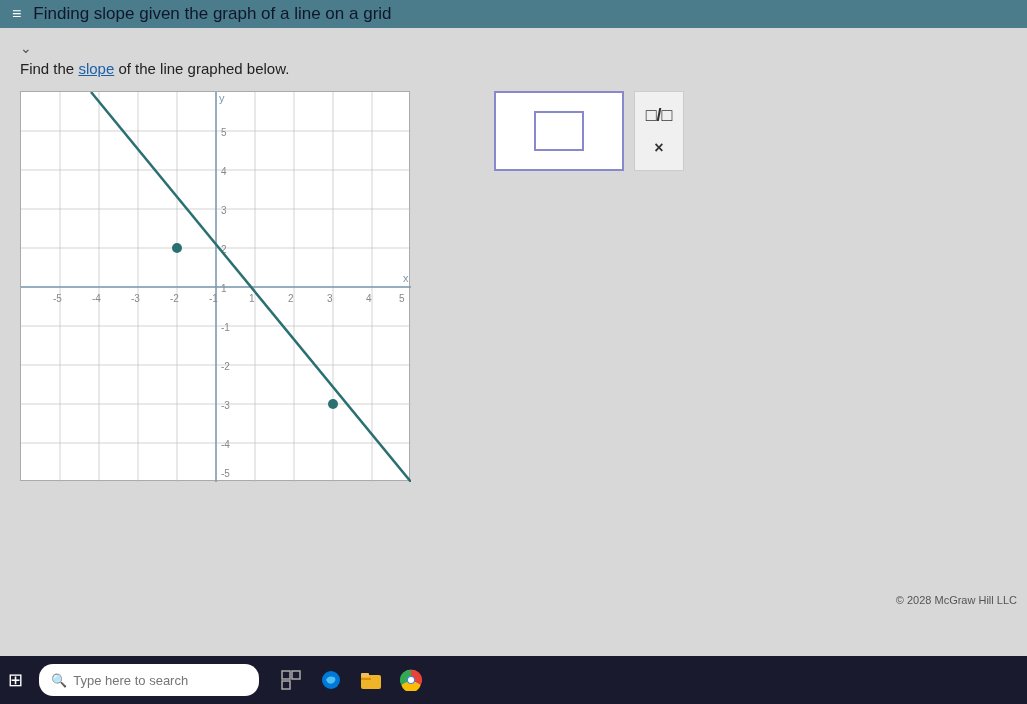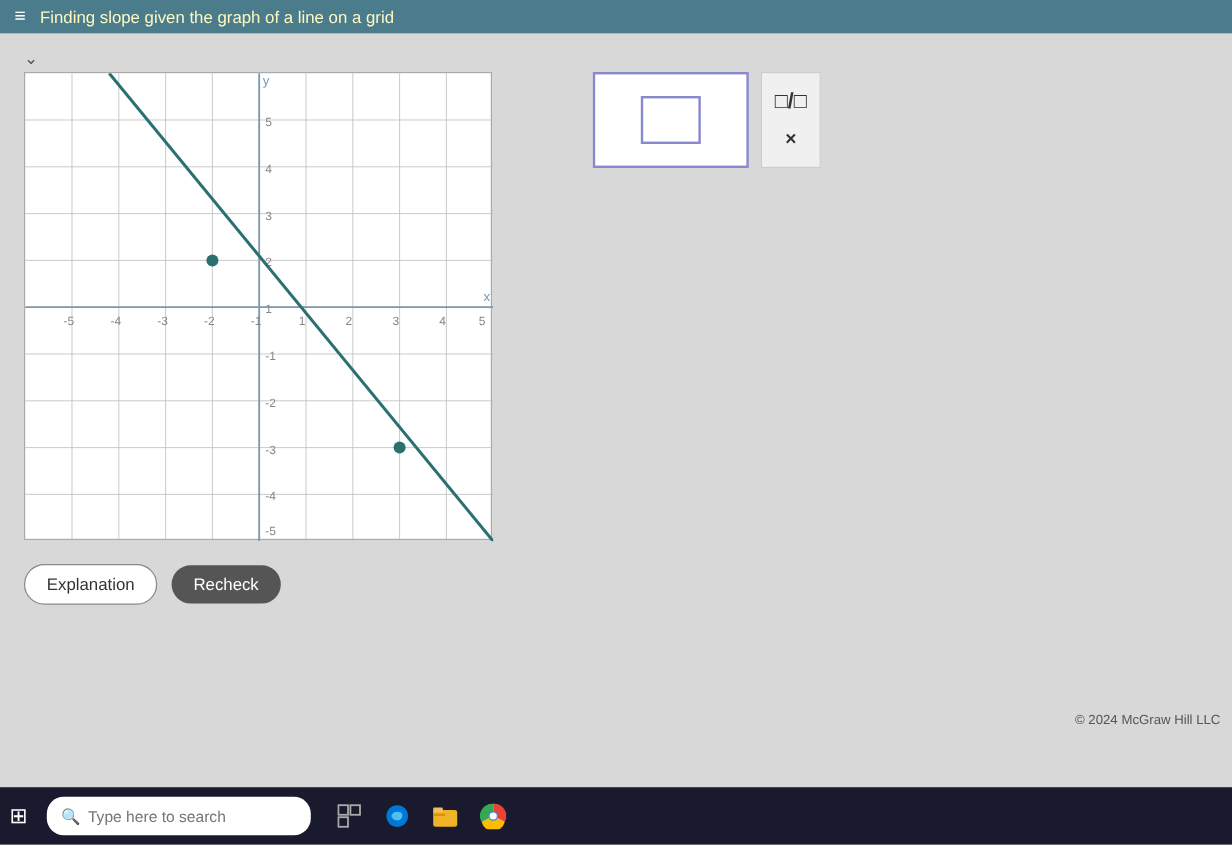--- a/index.html
+++ b/index.html
@@ -20,22 +20,22 @@
       align-items: center;
       padding: 0 12px;
       gap: 12px;
     }
     .hamburger-icon {
       color: white;
       font-size: 16px;
       cursor: pointer;
     }
     .top-bar-title {
-      color: #fef9c3;
-      font-size: 14px;
+      color: #0f172a;
+      font-size: 17px;
     }
 
     
     .main-content {
       background: #d8d8d8;
       min-height: calc(100% - 28px - 48px);
       padding: 12px 20px;
       position: relative;
     }
 
@@ -235,20 +235,23 @@
 
 <div class="top-bar">
   <span class="hamburger-icon">≡</span>
   <span class="top-bar-title">Finding slope given the graph of a line on a grid</span>
 </div>
 
 <div class="main-content">
 
   <div class="chevron-down">⌄</div>
 
+  <div class="question-text">
+    <span>Find the </span><span class="slope-link">slope</span><span> of the line graphed below.</span>
+  </div>
 
   <div class="content-row">
 
     <div class="graph-container">
       <svg class="graph-svg" viewBox="0 0 390 390">
 
         <line x1="39" y1="0" x2="39" y2="390" stroke="#c0c0c0" stroke-width="0.7"></line>
         <line x1="78" y1="0" x2="78" y2="390" stroke="#c0c0c0" stroke-width="0.7"></line>
         <line x1="117" y1="0" x2="117" y2="390" stroke="#c0c0c0" stroke-width="0.7"></line>
         <line x1="156" y1="0" x2="156" y2="390" stroke="#c0c0c0" stroke-width="0.7"></line>
@@ -313,26 +316,22 @@
         <input type="text" value="" placeholder="" style="">
       </div>
       <div class="fraction-panel">
         <span class="fraction-symbol">□/□</span>
         <span class="close-btn">×</span>
       </div>
     </div>
 
   </div>
 
-  <div class="button-row">
-    <button class="btn-explanation">Explanation</button>
-    <button class="btn-recheck">Recheck</button>
-  </div>
-
-  <div class="copyright">© 2024 McGraw Hill LLC</div>
+
+  <div class="copyright">© 2028 McGraw Hill LLC</div>
 
 </div>
 
 <div class="taskbar">
   <span class="taskbar-start">⊞</span>
   <div class="search-bar">
     <span class="search-icon-tb">🔍</span>
     <input class="search-input-tb" type="text" placeholder="Type here to search" style="">
   </div>
   <div class="taskbar-icons">

